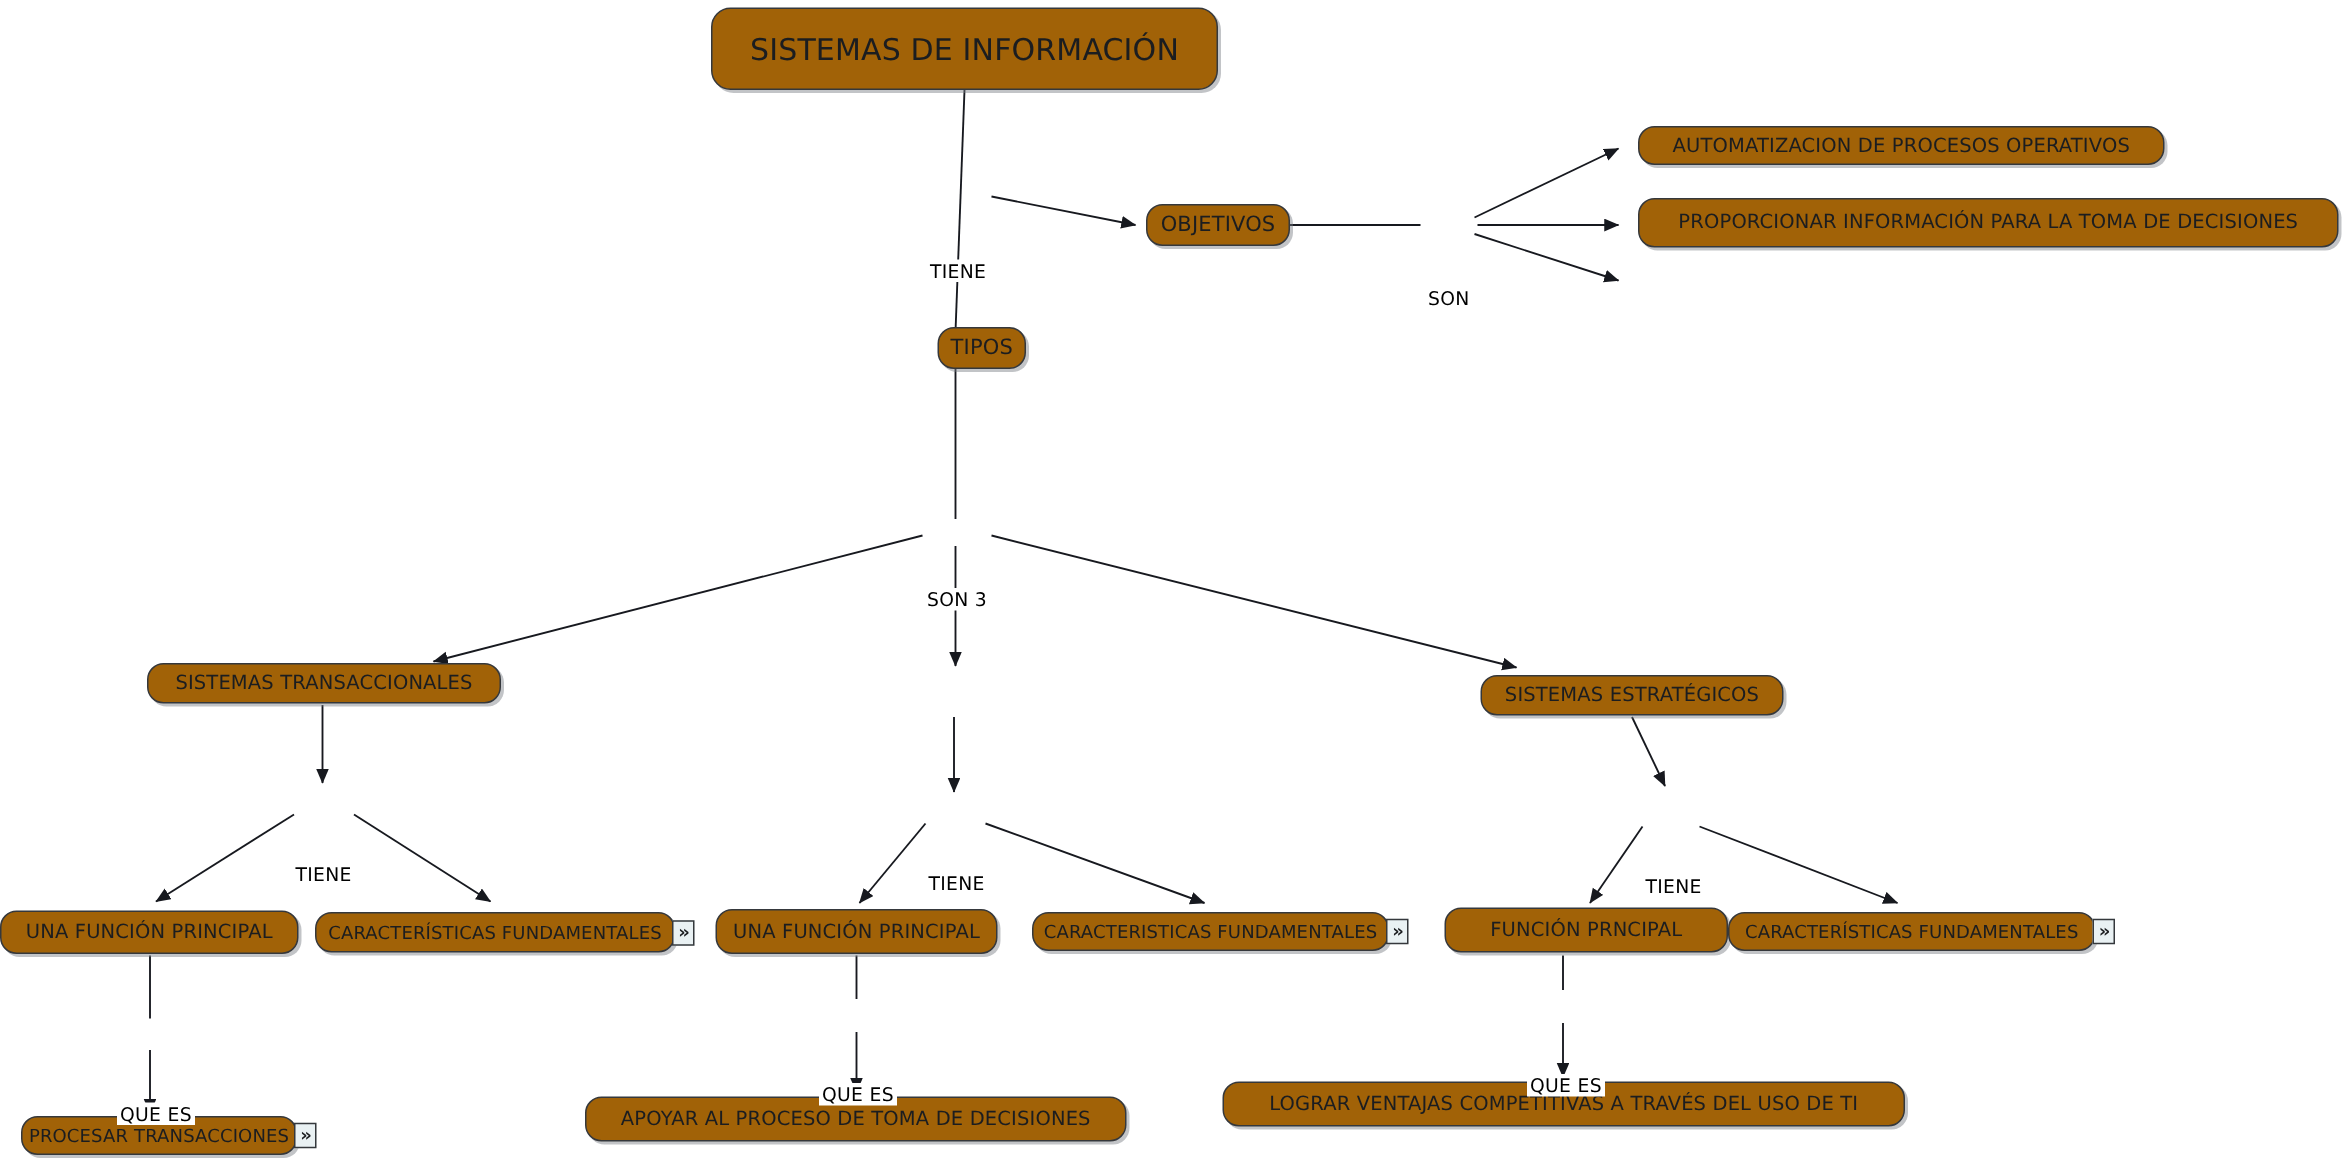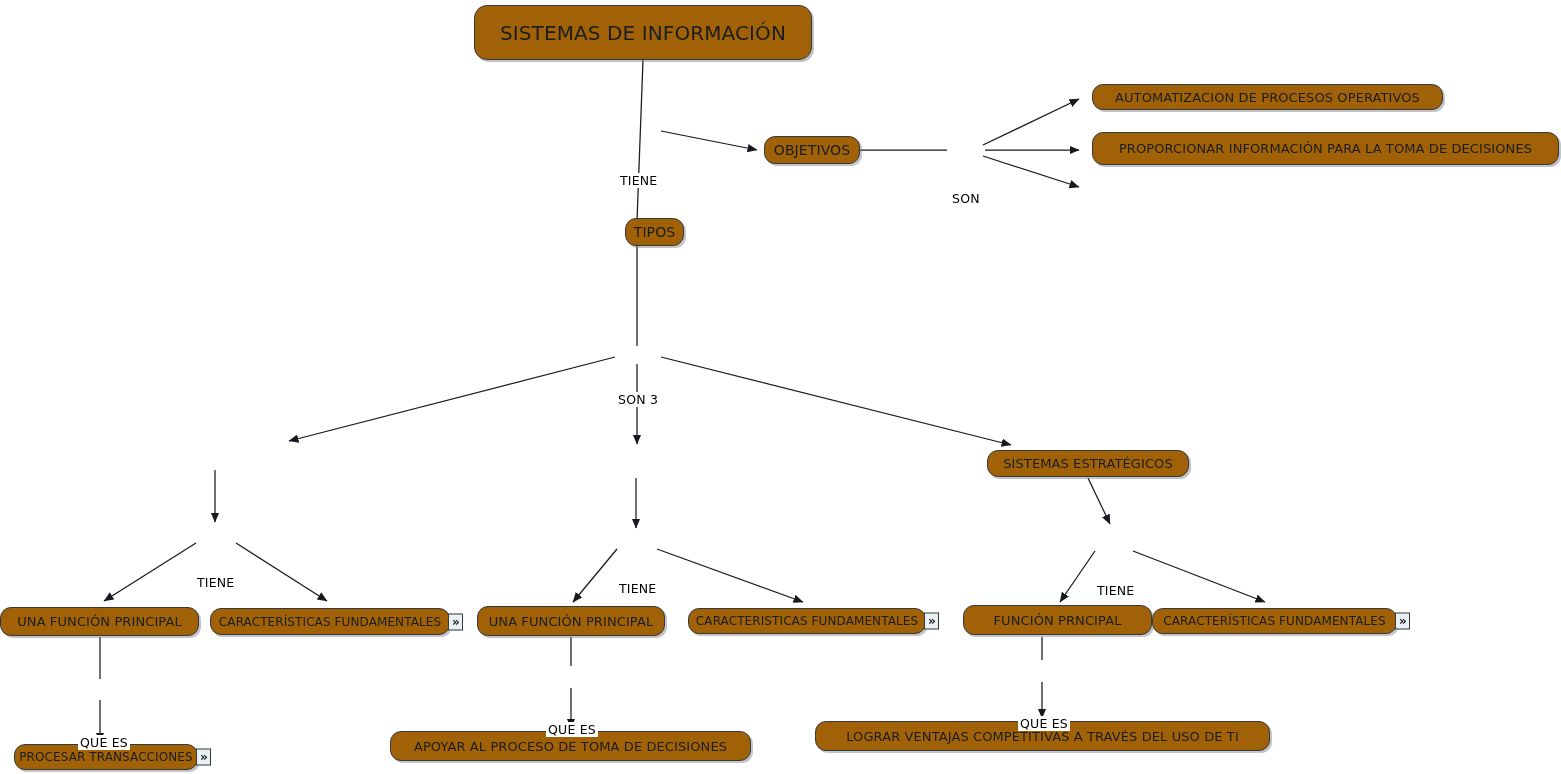--- a/index.html
+++ b/index.html
@@ -141,20 +141,23 @@
 
   <div class="node xs" style="left:1092px; top:84px; width:351px; height:26px;">
     <span>AUTOMATIZACION DE PROCESOS OPERATIVOS</span>
   </div>
 
   <div class="node xs" style="left:1092px; top:132px; width:467px; height:33px;">
     <span>PROPORCIONAR INFORMACIÓN PARA LA TOMA DE DECISIONES</span>
   </div>
 
 
+  <div class="node xs" style="left:98px; top:442px; width:236px; height:27px;">
+    <span>SISTEMAS TRANSACCIONALES</span>
+  </div>
 
 
   <div class="node xs" style="left:987px; top:450px; width:202px; height:27px;">
     <span>SISTEMAS ESTRATÉGICOS</span>
   </div>
 
   <div class="node xs" style="left:0px; top:607px; width:199px; height:29px;">
     <span>UNA FUNCIÓN PRINCIPAL</span>
   </div>
 

